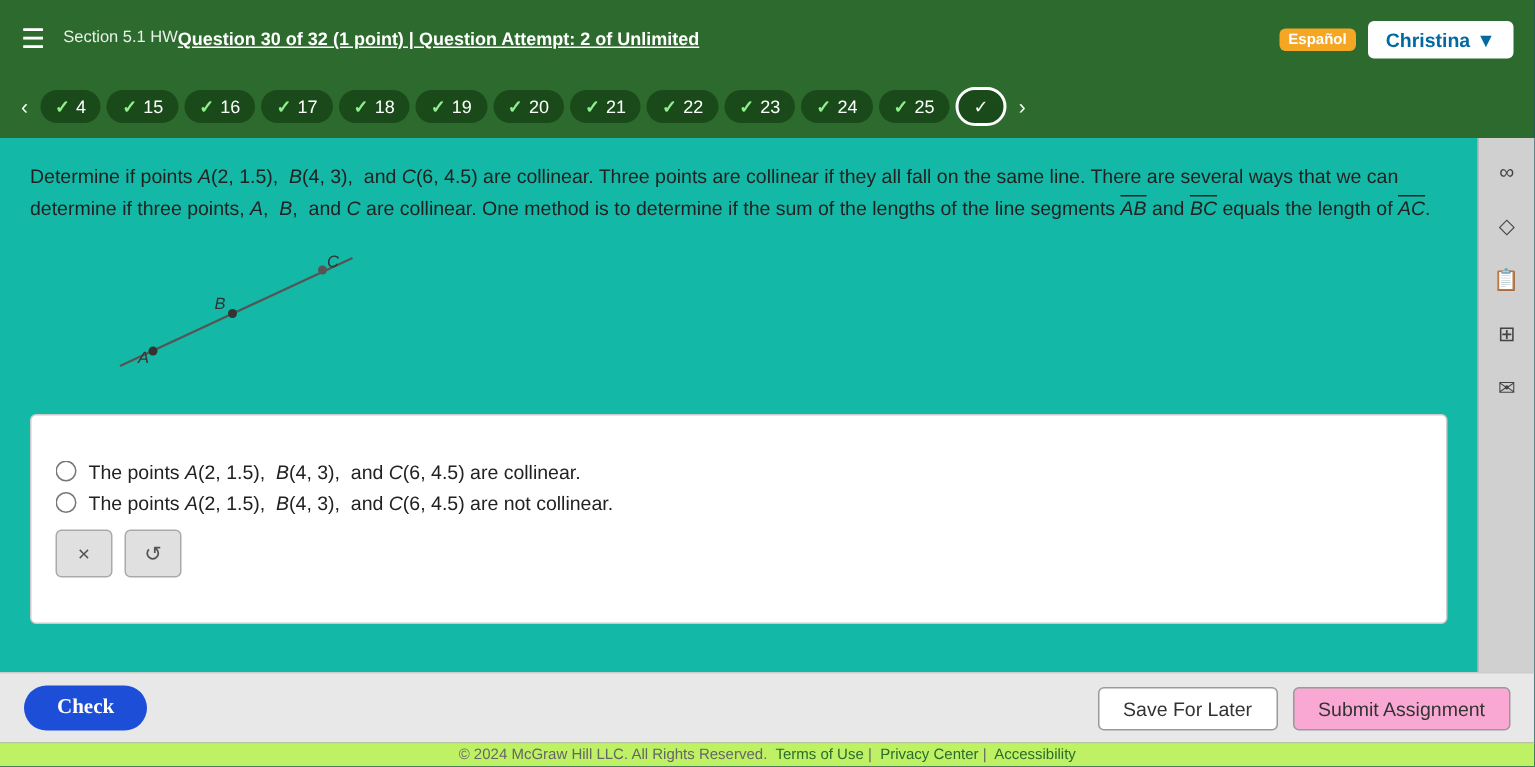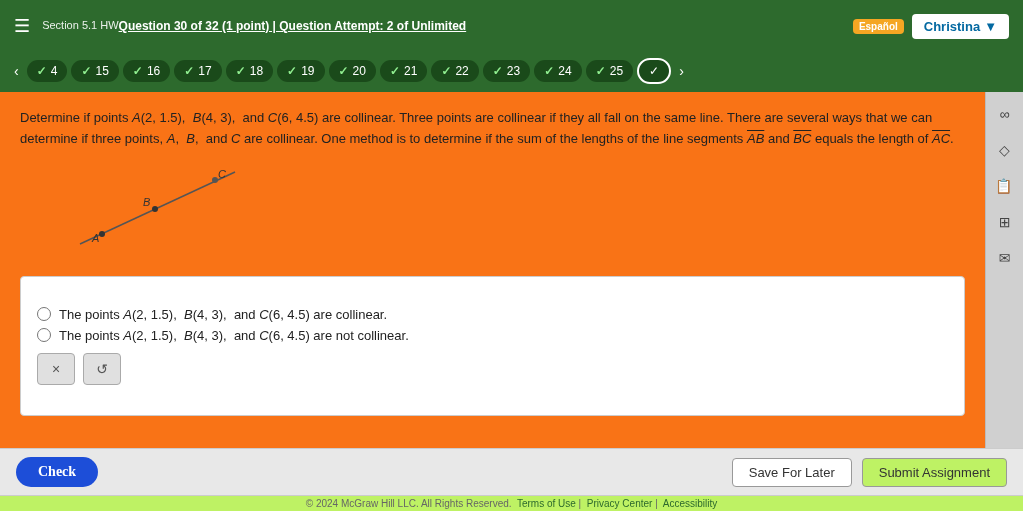--- a/index.html
+++ b/index.html
@@ -140,21 +140,21 @@
     
     .main-content {
       background: #e8e8e8;
       flex: 1;
       display: flex;
       overflow: hidden;
     }
 
     .content-area {
       flex: 1;
-      background: #f97316;
+      background: #14b8a6;
       padding: 16px 20px 8px 20px;
       overflow-y: auto;
       position: relative;
     }
 
     .question-text {
       font-size: 13px;
       color: #222;
       line-height: 1.6;
       margin-bottom: 12px;
@@ -280,21 +280,21 @@
       background: white;
       color: #333;
       border: 1px solid #999;
       border-radius: 4px;
       padding: 6px 16px;
       font-size: 13px;
       cursor: pointer;
     }
 
     .submit-btn {
-      background: #bef264;
+      background: #f9a8d4;
       color: #333;
       border: 1px solid #999;
       border-radius: 4px;
       padding: 6px 16px;
       font-size: 13px;
       cursor: pointer;
     }
 
     
     .footer {

